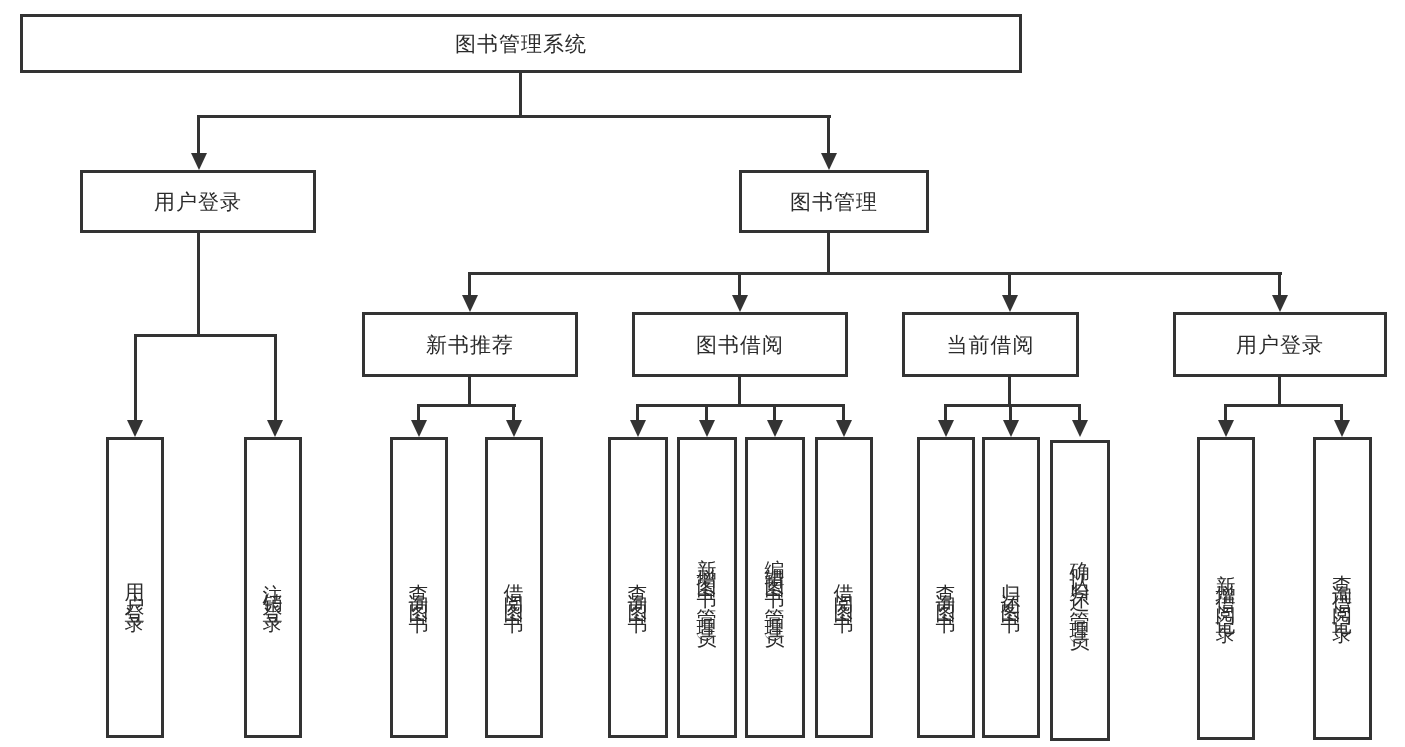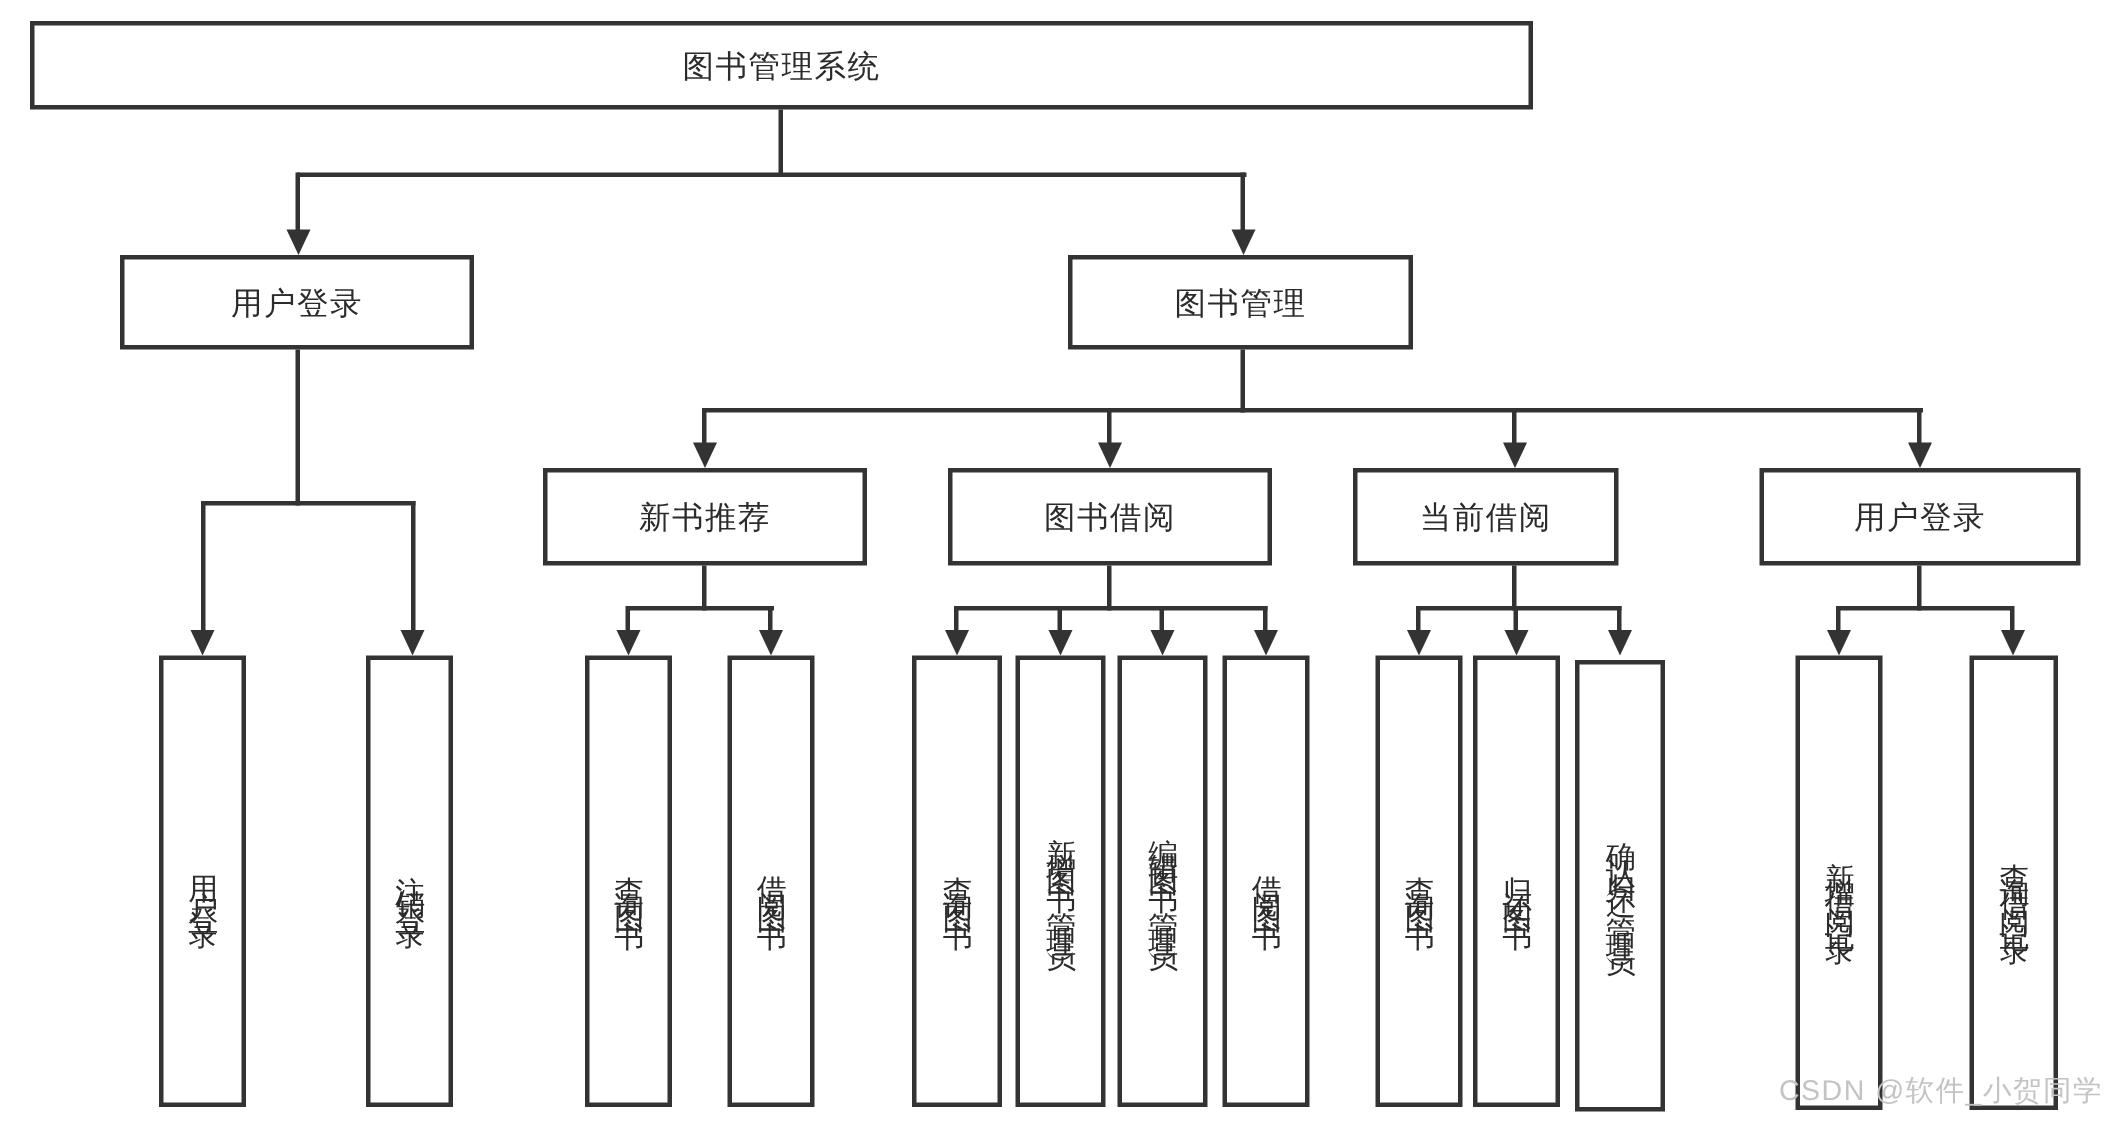--- a/index.html
+++ b/index.html
@@ -60,21 +60,21 @@
   <div class="hl" style="left:198px;top:115px;width:633px;"></div>
 
   <div class="vl" style="left:197px;top:115px;height:42px;"></div>
   <div class="ah" style="left:191px;top:153px;"></div>
   <div class="vl" style="left:827px;top:115px;height:42px;"></div>
   <div class="ah" style="left:821px;top:153px;"></div>
 
   <div class="box" style="left:80px;top:170px;width:236px;height:63px;">
     <span class="hlabel">用户登录</span>
   </div>
-  <div class="box" style="left:712px;top:170px;width:230px;height:63px;justify-content:center;">
+  <div class="box" style="left:739px;top:170px;width:190px;height:63px;justify-content:center;">
     <span class="hlabel">图书管理</span>
   </div>
 
   <div class="vl" style="left:197px;top:233px;height:104px;"></div>
   <div class="hl" style="left:134px;top:334px;width:143px;"></div>
   <div class="vl" style="left:134px;top:334px;height:90px;"></div>
   <div class="ah" style="left:127px;top:420px;"></div>
   <div class="vl" style="left:274px;top:334px;height:90px;"></div>
   <div class="ah" style="left:267px;top:420px;"></div>
 
@@ -174,15 +174,14 @@
     <span class="vtext">确认归还（管理员）</span>
   </div>
 
   <div class="box leaf" style="left:1197px;top:437px;width:58px;height:303px;">
     <span class="vtext">新增借阅记录</span>
   </div>
   <div class="box leaf" style="left:1313px;top:437px;width:59px;height:303px;">
     <span class="vtext">查询借阅记录</span>
   </div>
 
-  <div class="watermark">CSDN @软件_小贺同学</div>
 
 </div>
 
 </body></html>

